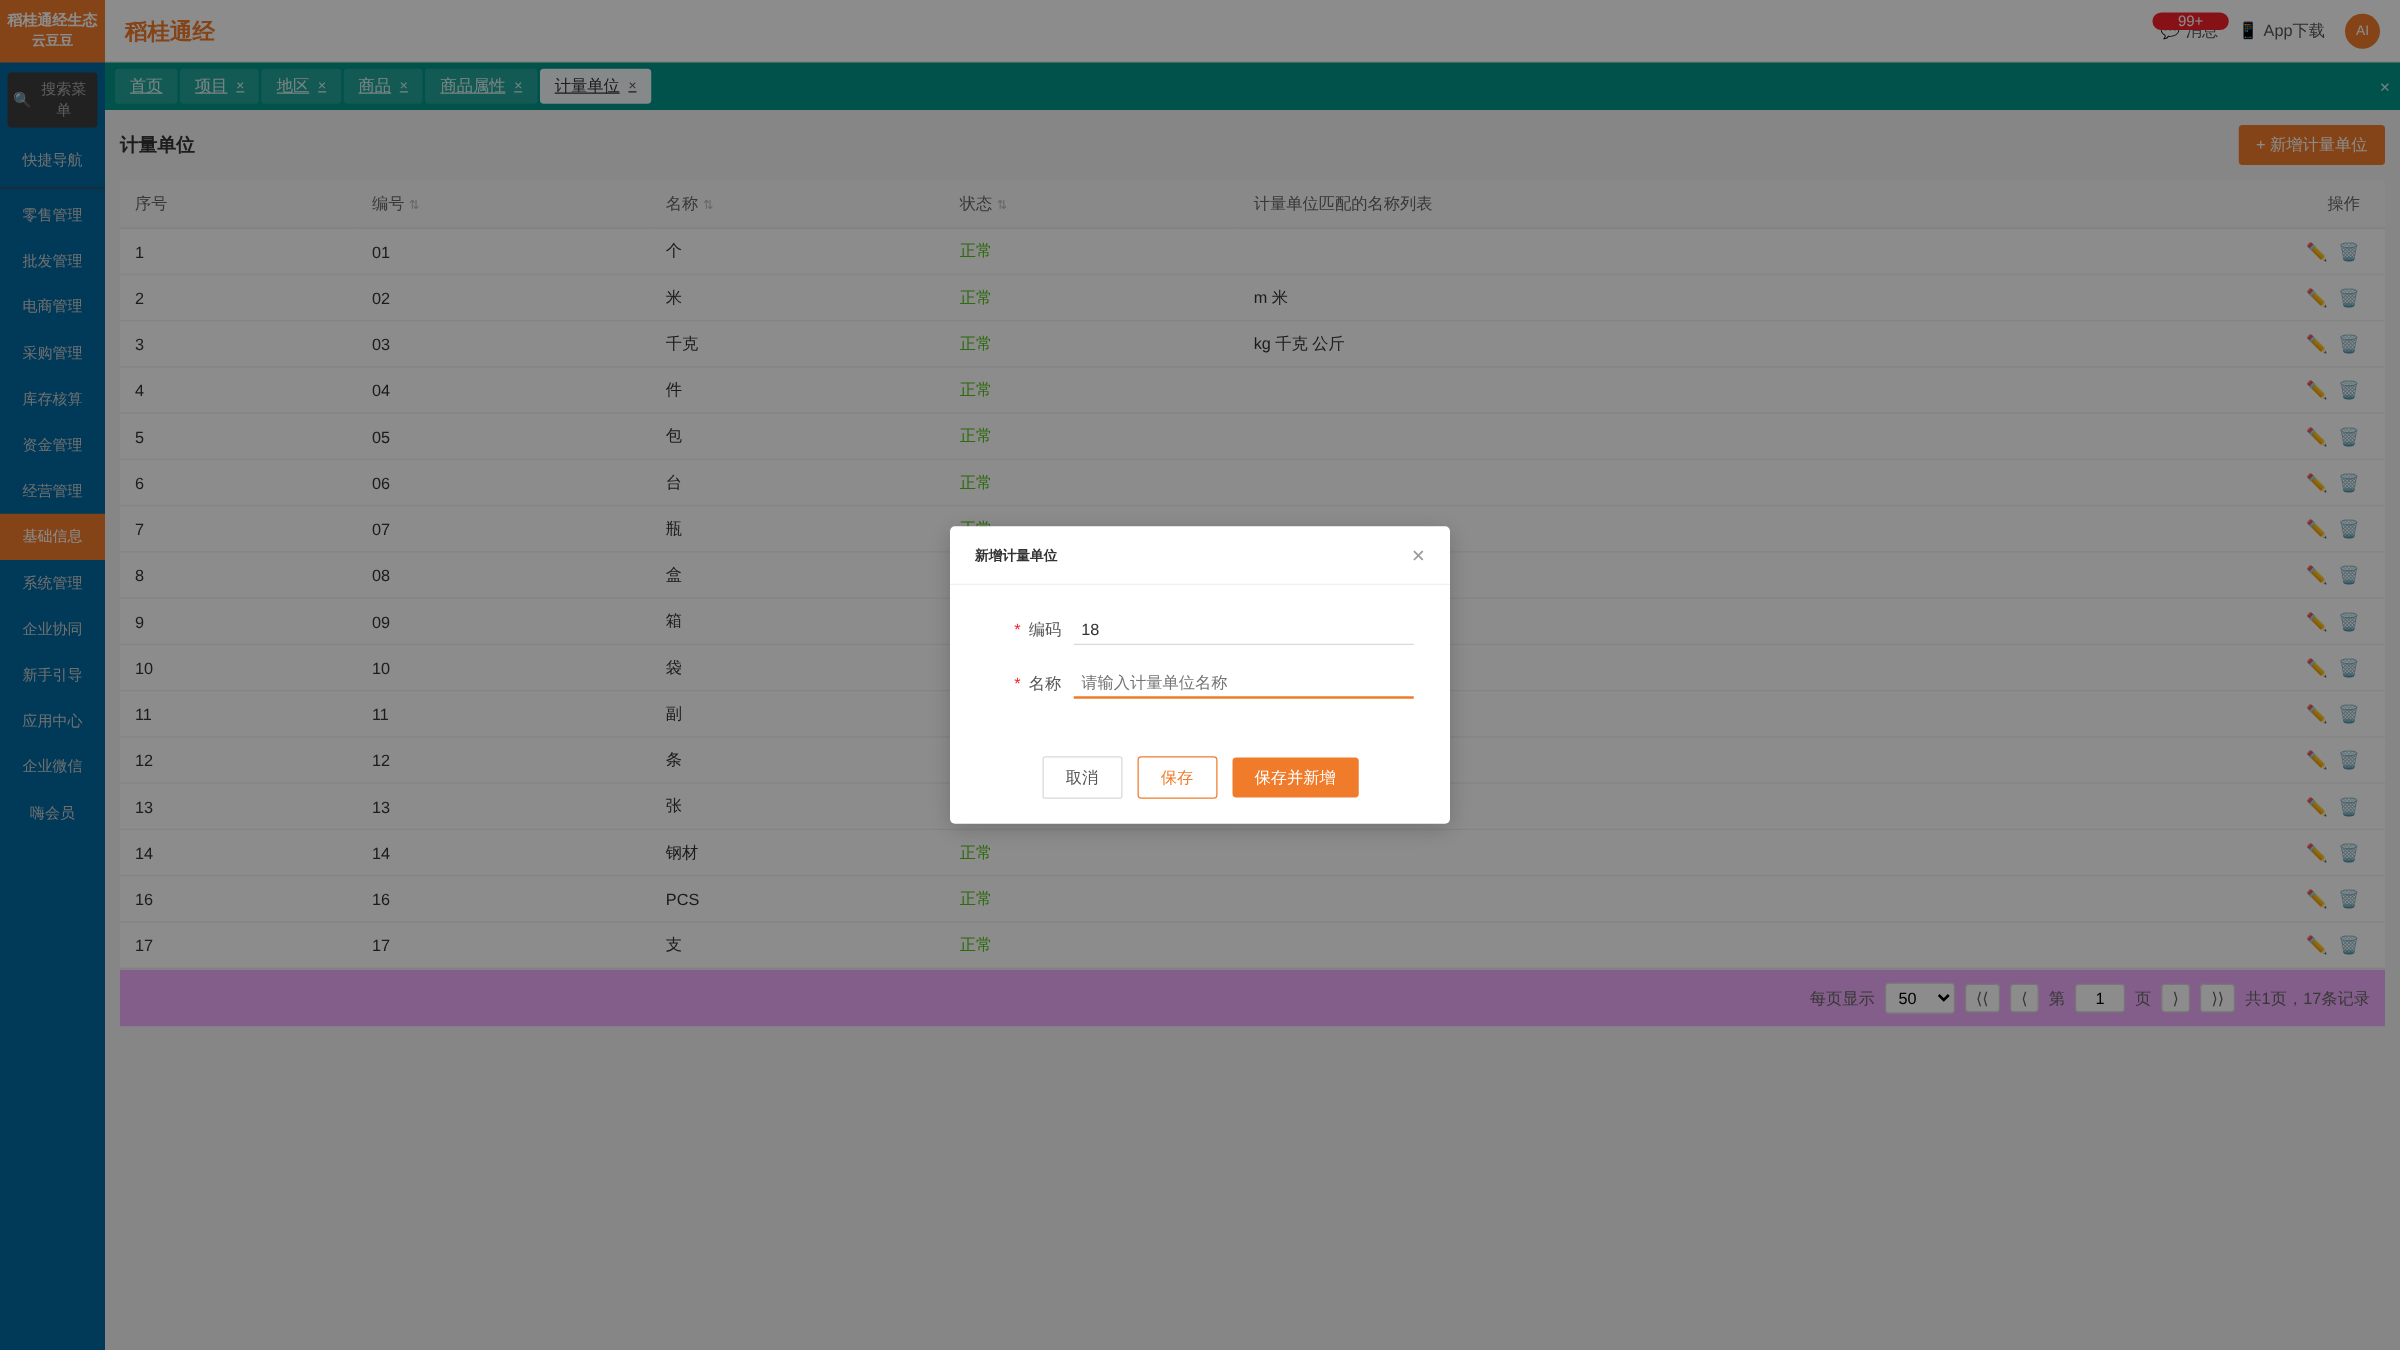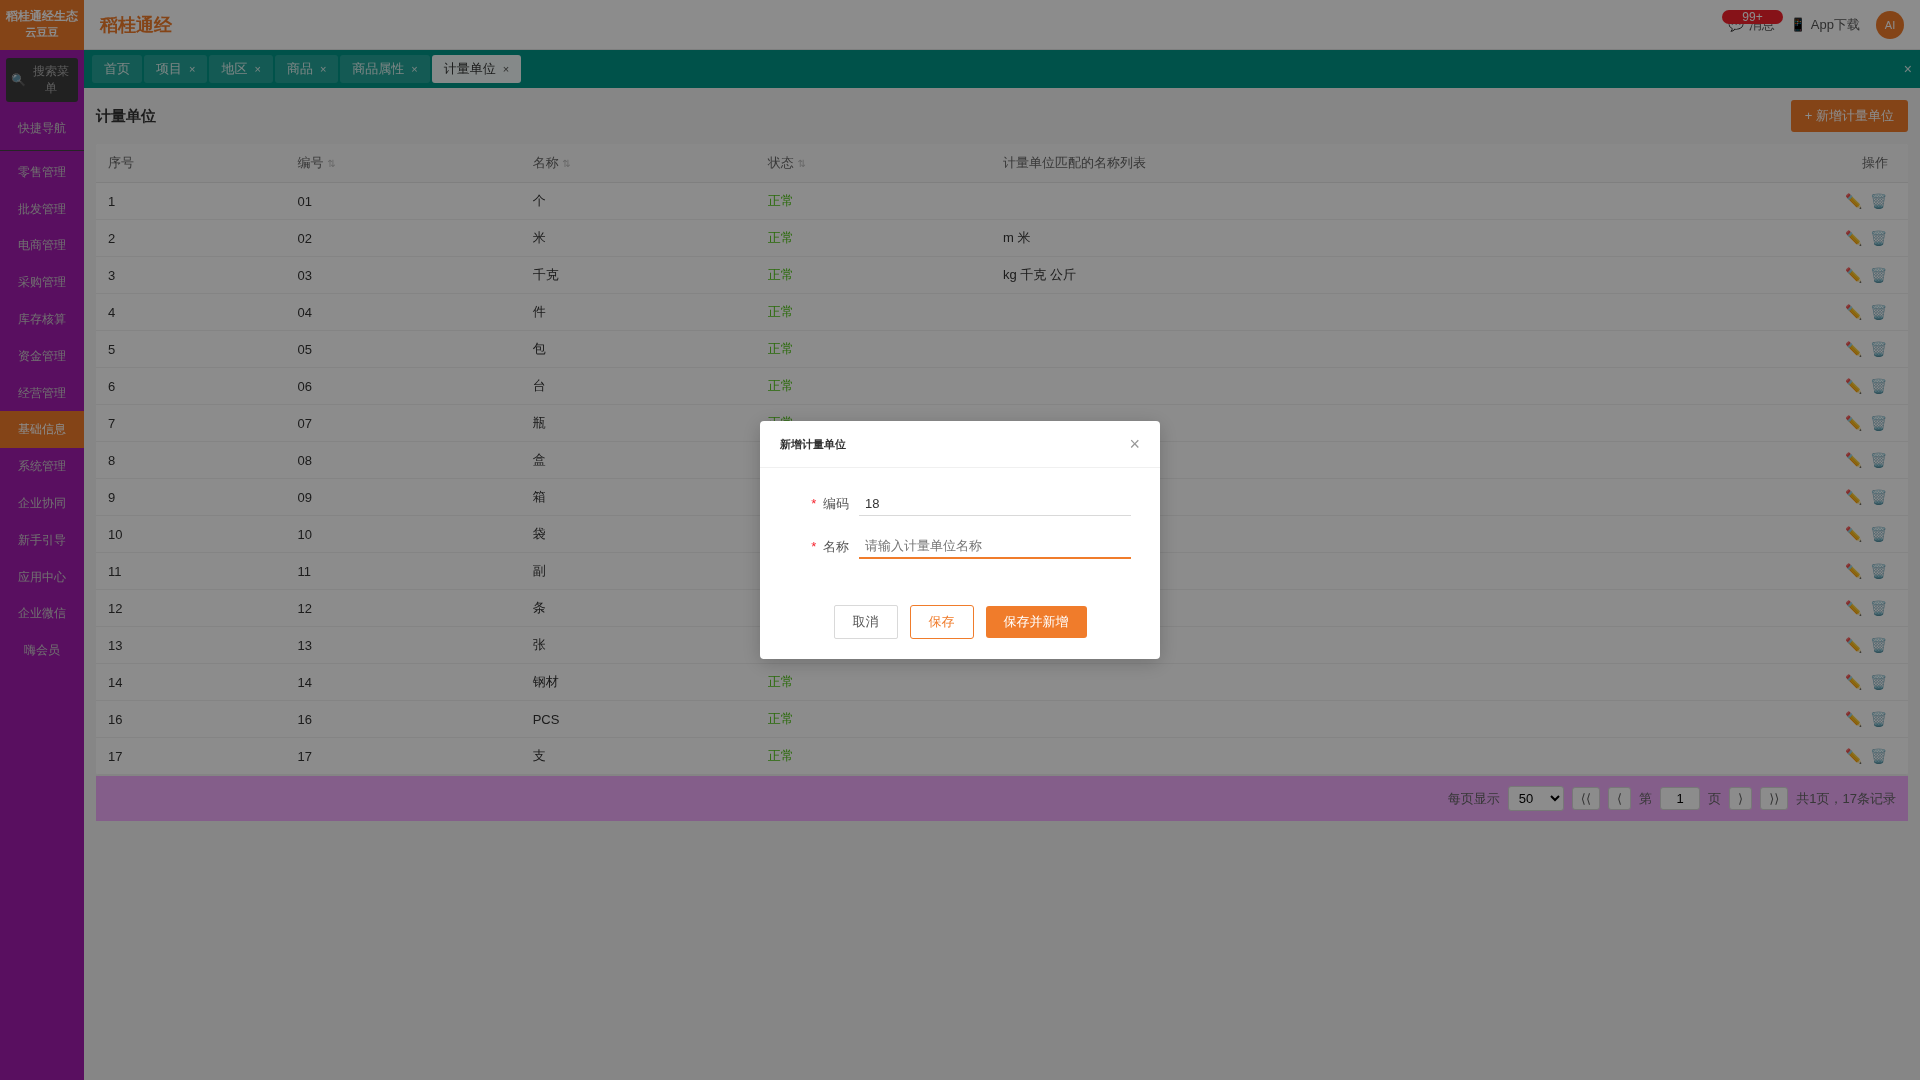--- a/index.html
+++ b/index.html
@@ -1,40 +1,40 @@
 <!DOCTYPE html>
 <html><head>
   <meta charset="utf-8">
   <style>
     * { margin: 0; padding: 0; box-sizing: border-box; }
     body { font-family: 'Microsoft YaHei', Arial, sans-serif; font-size: 13px; background: #f0f2f5; width: 1920px; height: 1080px; overflow: hidden; display: flex; }
 
     
-    .sidebar { width: 84px; background: #a21caf; height: 1080px; display: flex; flex-direction: column; flex-shrink: 0; }
+    .sidebar { width: 84px; background: #0369a1; height: 1080px; display: flex; flex-direction: column; flex-shrink: 0; }
     .sidebar-logo { height: 50px; background: #f07c2b; display: flex; align-items: center; justify-content: center; color: #fff; font-size: 14px; font-weight: bold; }
     .sidebar-search { padding: 8px 6px; }
     .sidebar-search-btn { background: #3d3d3d; border: none; color: #aaa; width: 100%; padding: 5px; border-radius: 3px; cursor: pointer; font-size: 12px; display: flex; align-items: center; justify-content: center; gap: 3px; }
     .sidebar-nav-item { color: #ccc; padding: 10px 6px; text-align: center; cursor: pointer; font-size: 12px; line-height: 1.4; }
     .sidebar-nav-item.active { background: #f07c2b; color: #fff; }
     .sidebar-divider { height: 1px; background: #444; margin: 3px 0; }
 
     
     .main { flex: 1; display: flex; flex-direction: column; overflow: hidden; }
 
     
     .topbar { height: 50px; background: #fff; display: flex; align-items: center; justify-content: space-between; padding: 0 16px; border-bottom: 1px solid #e8e8e8; flex-shrink: 0; }
     .topbar-left { display: flex; align-items: center; gap: 12px; }
     .topbar-right { display: flex; align-items: center; gap: 16px; }
     .topbar-icon-btn { display: flex; align-items: center; gap: 4px; font-size: 13px; color: #555; cursor: pointer; position: relative; }
     .badge { background: #f5222d; color: #fff; font-size: 12px; border-radius: 8px; padding: 0 20px; min-width: 16px; text-align: center; position: absolute; top: -6px; right: -8px; }
     .avatar { width: 28px; height: 28px; background: #f07c2b; border-radius: 50%; display: flex; align-items: center; justify-content: center; color: #fff; font-size: 11px; cursor: pointer; }
 
     
     .tabs-bar { height: 38px; background: #009688; display: flex; align-items: center; padding: 0 8px; gap: 2px; flex-shrink: 0; }
-    .tab { display: flex; align-items: center; gap: 5px; padding: 5px 12px; border-radius: 3px; cursor: pointer; font-size: 13px; color: rgba(255,255,255,0.85); background: rgba(255,255,255,0.15); }
+    .tab { display: flex; align-items: center; gap: 5px; padding: 5px 12px; border-radius: 3px; cursor: pointer; font-size: 13px; color: rgba(255,255,255,0.85); background: rgba(255,255,255,0.15); text-decoration: underline; }
     .tab.active { background: rgba(255,255,255,0.95); color: #333; }
     .tab-close { font-size: 11px; color: inherit; cursor: pointer; margin-left: 2px; }
     .tab-close-btn { border: none; background: none; cursor: pointer; font-size: 14px; color: rgba(255,255,255,0.85); margin-left: auto; }
 
     
     .page-content { flex: 1; background: #f5f5f5; padding: 12px; overflow: auto; position: relative; }
     .page-header { display: flex; align-items: center; justify-content: space-between; margin-bottom: 12px; }
     .page-title { font-size: 15px; font-weight: bold; color: #333; }
     .add-btn { background: #f07c2b; color: #fff; border: none; padding: 7px 14px; border-radius: 3px; cursor: pointer; font-size: 13px; }
 

